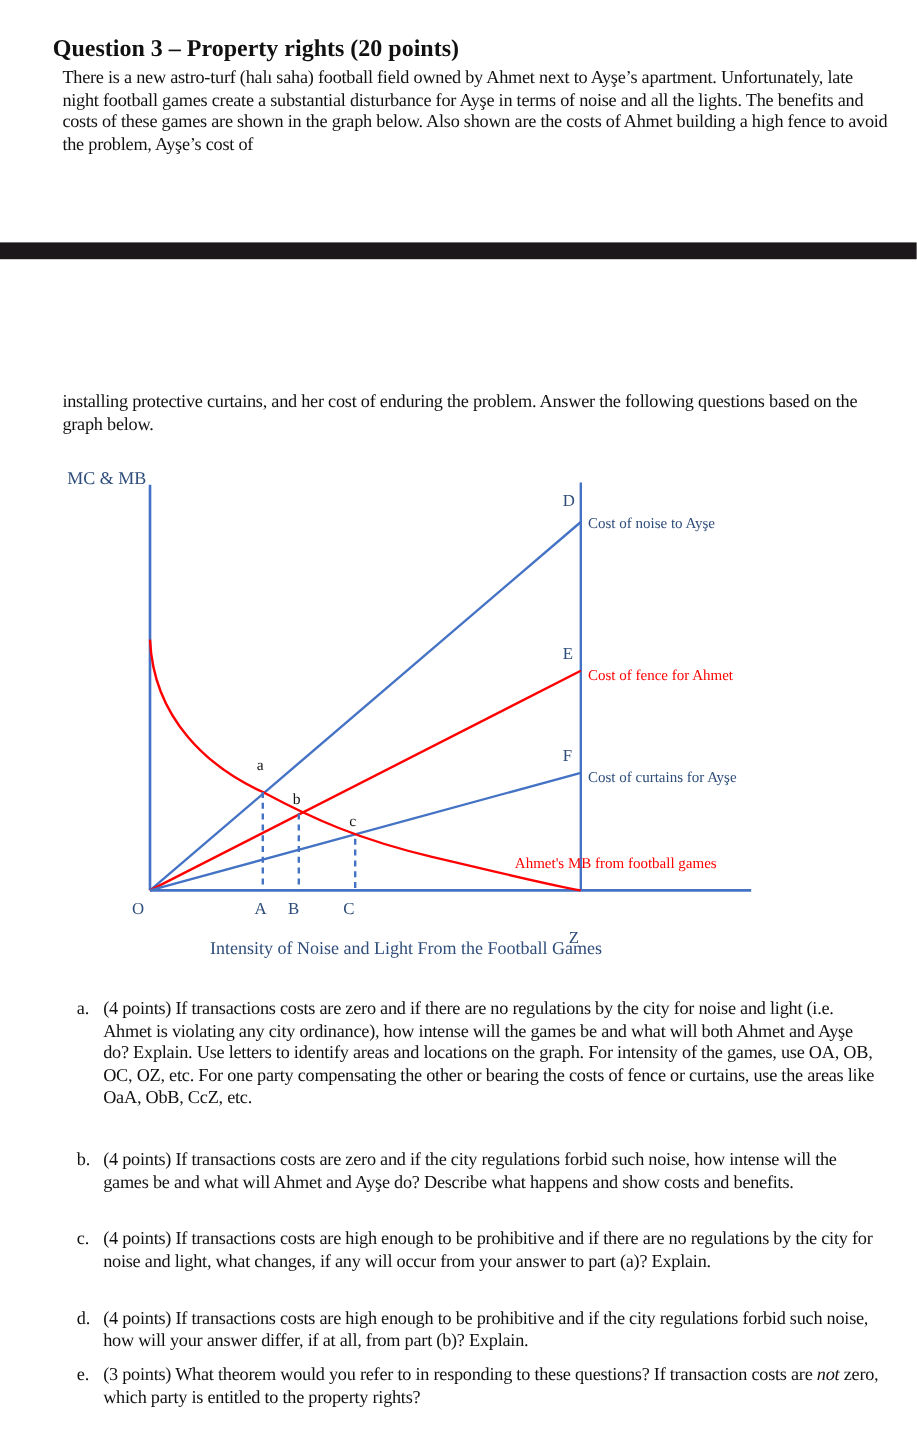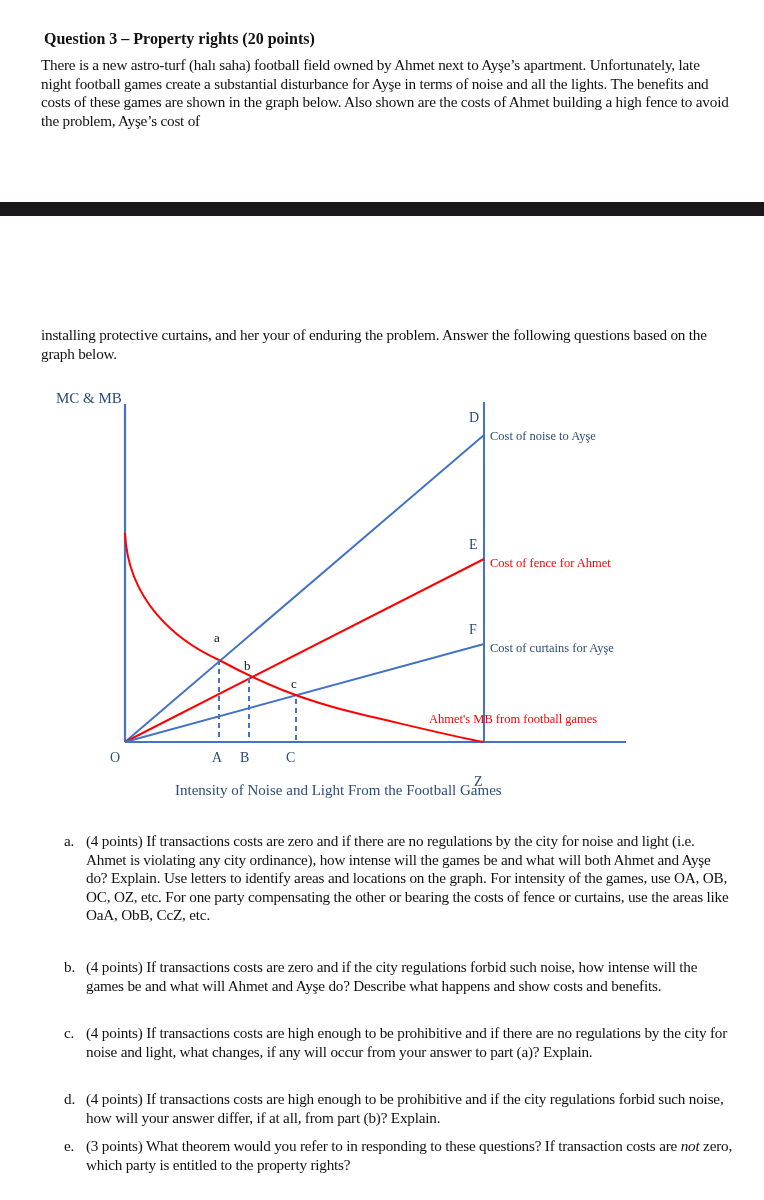--- a/index.html
+++ b/index.html
@@ -1,35 +1,35 @@
 <!DOCTYPE html>
 <html><head>
 <meta charset="utf-8">
 <style>
   html, body { margin: 0; padding: 0; background: #ffffff; }
   body { width: 764px; height: 1200px; position: relative; overflow: hidden;
          font-family: "Liberation Serif", "DejaVu Serif", serif; color: #111; }
-  .block { position: absolute; left: 41px; width: 690px; font-size: 15.2px; line-height: 18.5px; letter-spacing: -0.2px; }
-  .title { position: absolute; left: 44px; top: 30px; font-weight: bold; font-size: 16px; }
+  .block { position: absolute; left: 52px; width: 690px; font-size: 15.2px; line-height: 18.5px; letter-spacing: -0.2px; }
+  .title { position: absolute; left: 44px; top: 30px; font-weight: bold; font-size: 20px; }
   .bar { position: absolute; left: 0; top: 202px; width: 764px; height: 14px; background: #1b171a; }
   svg { position: absolute; left: 0; top: 0; }
   .q { position: absolute; left: 64px; width: 670px; font-size: 15.2px; line-height: 18.5px; letter-spacing: -0.2px; }
   .q .lbl { position: absolute; left: 0; top: 0; }
   .q .txt { margin-left: 22px; display: block; }
   em { }
 </style>
 </head>
 <body>
 
 <div class="title">Question 3 – Property rights (20 points)</div>
 <div class="block" style="top:56px;">There is a new astro-turf (halı saha) football field owned by Ahmet next to Ayşe’s apartment. Unfortunately, late night football games create a substantial disturbance for Ayşe in terms of noise and all the lights.  The benefits and costs of these games are shown in the graph below. Also shown are the costs of Ahmet building a high fence to avoid the problem, Ayşe’s cost of</div>
 
 <div class="bar"></div>
 
-<div class="block" style="top:326px;">installing protective curtains, and her your of enduring the problem.  Answer the following questions based on the graph below.</div>
+<div class="block" style="top:326px;">installing protective curtains, and her cost of enduring the problem.  Answer the following questions based on the graph below.</div>
 
 <svg width="764" height="820" viewBox="0 0 764 820">
 
   <line x1="125" y1="404" x2="125" y2="742" stroke="#4472c4" stroke-width="2.2"></line>
   <line x1="125" y1="742" x2="626" y2="742" stroke="#4472c4" stroke-width="2.2"></line>
   <line x1="484" y1="402" x2="484" y2="742" stroke="#4472c4" stroke-width="2"></line>
 
   <line x1="125" y1="742" x2="484" y2="435" stroke="#4472c4" stroke-width="2"></line>
   <line x1="125" y1="742" x2="484" y2="559" stroke="#ff0000" stroke-width="2"></line>
   <line x1="125" y1="742" x2="484" y2="644" stroke="#4472c4" stroke-width="2"></line>

